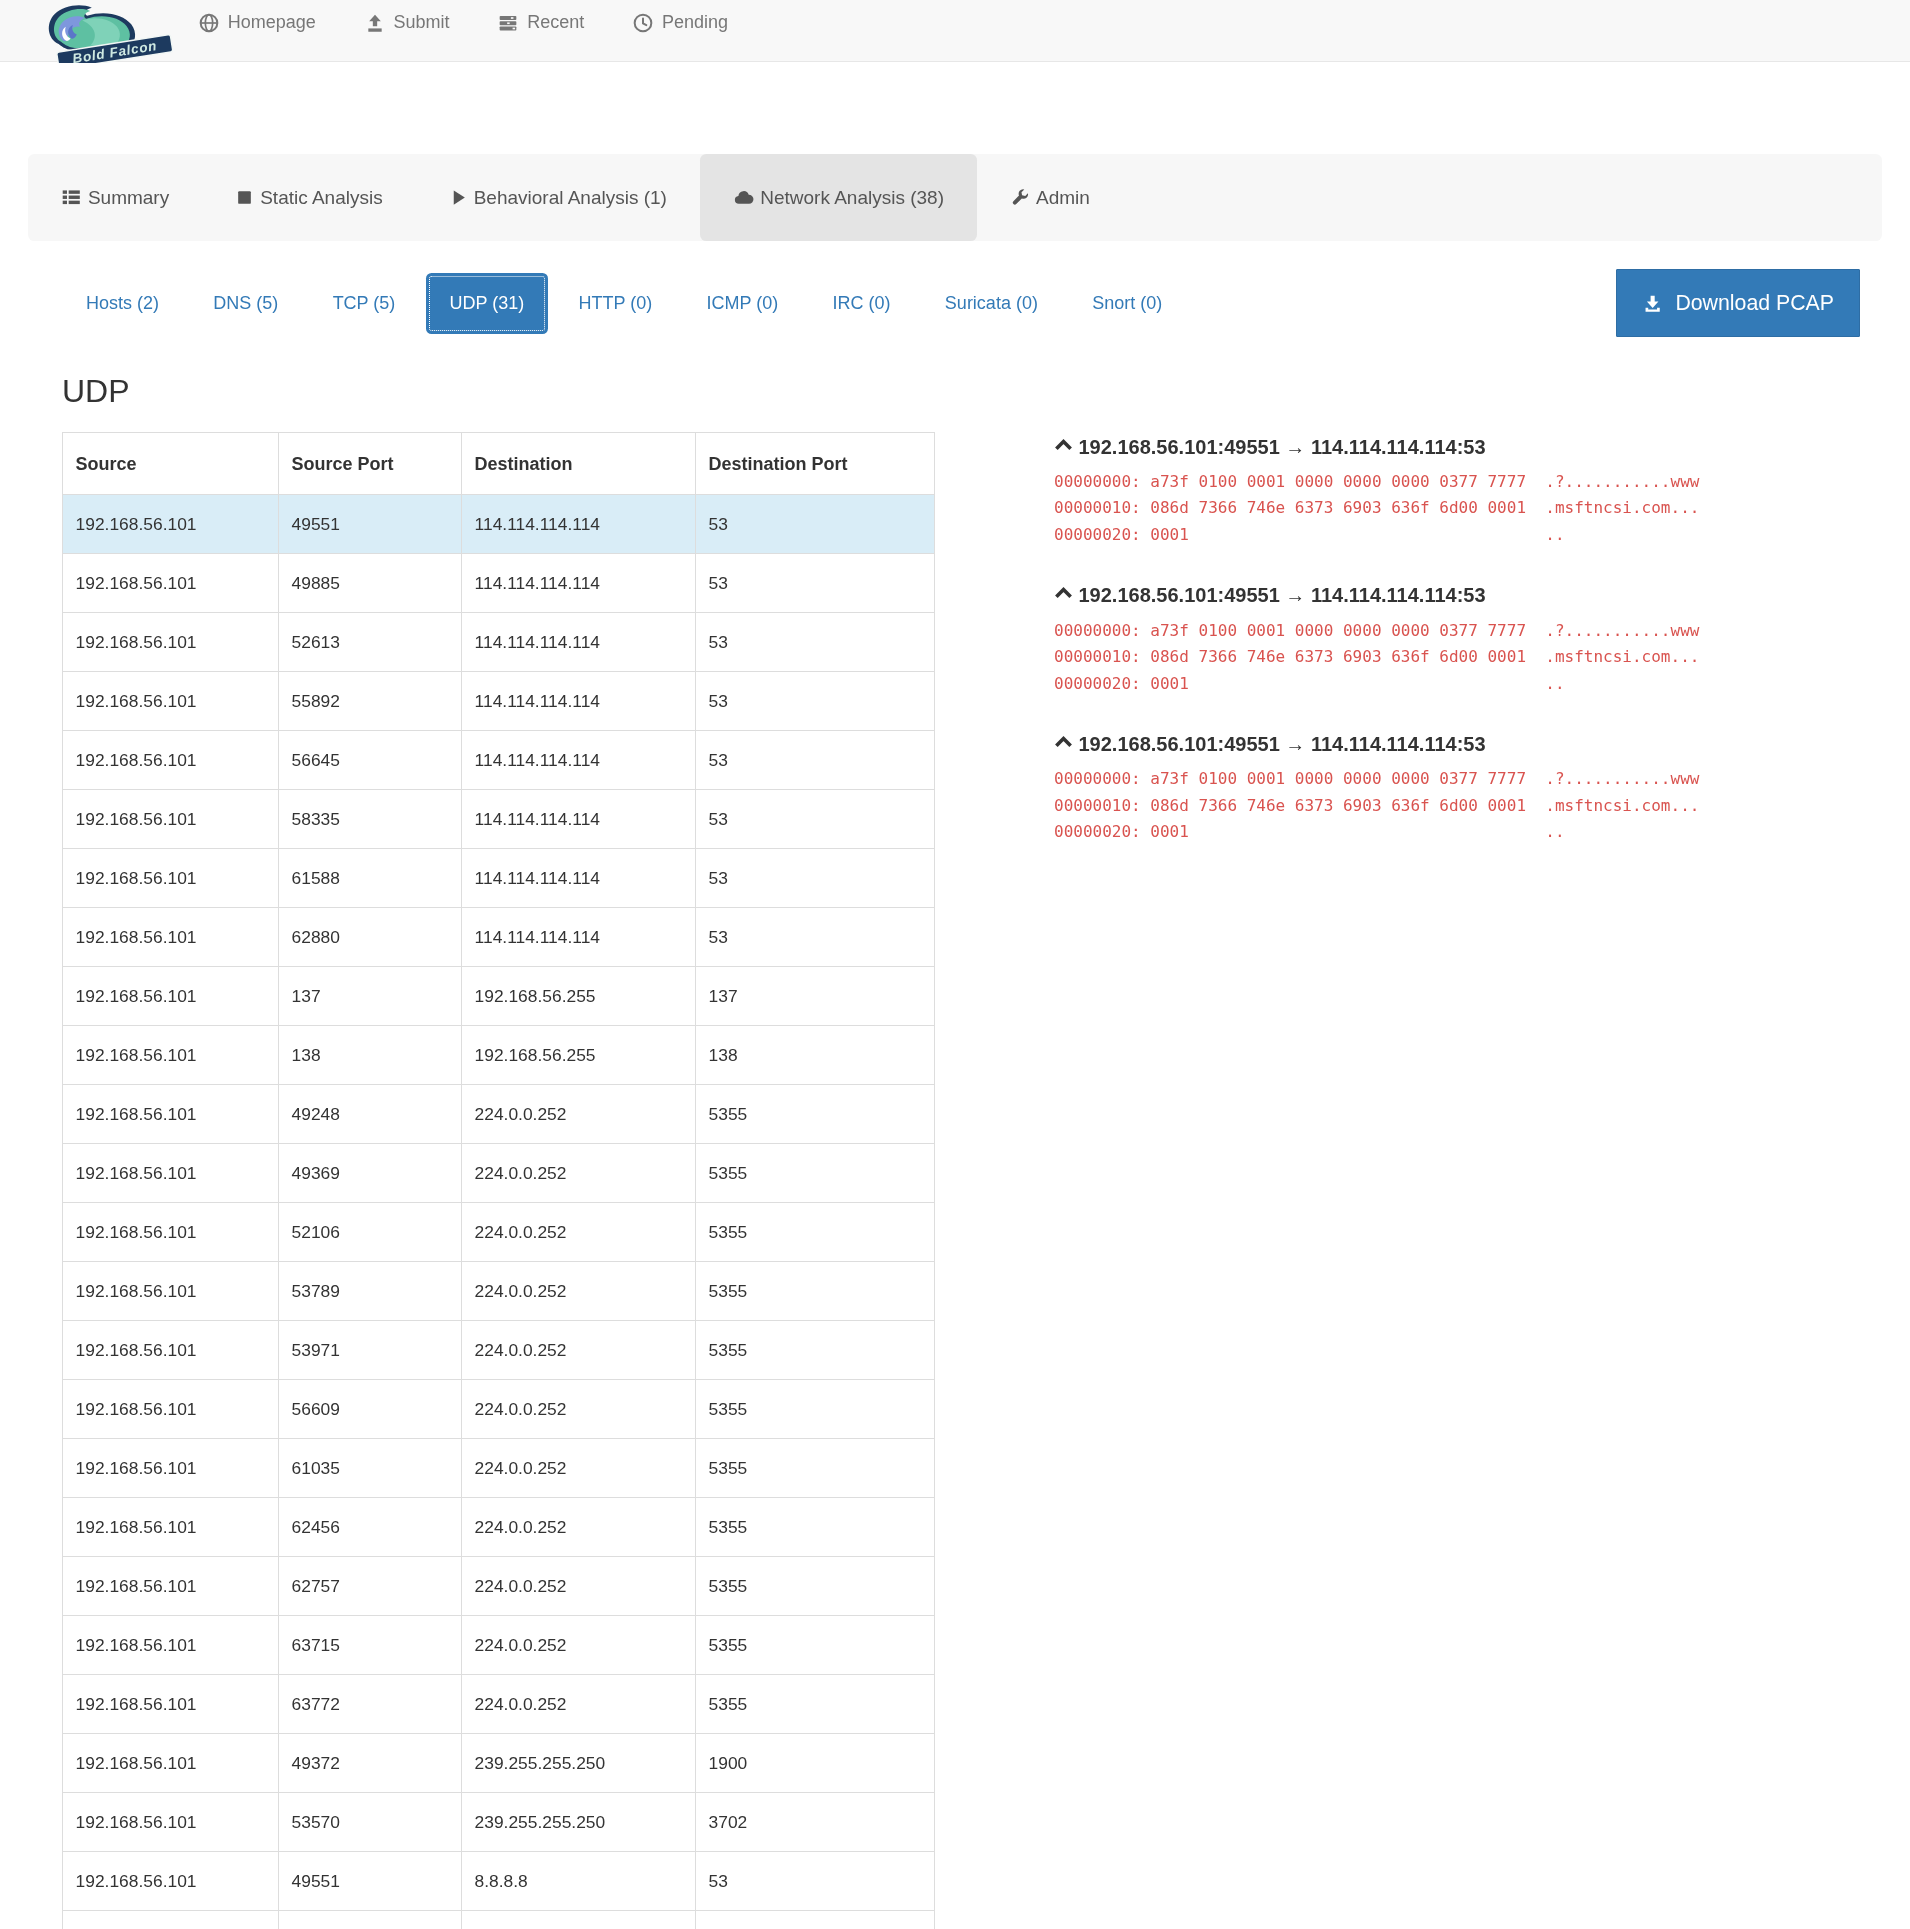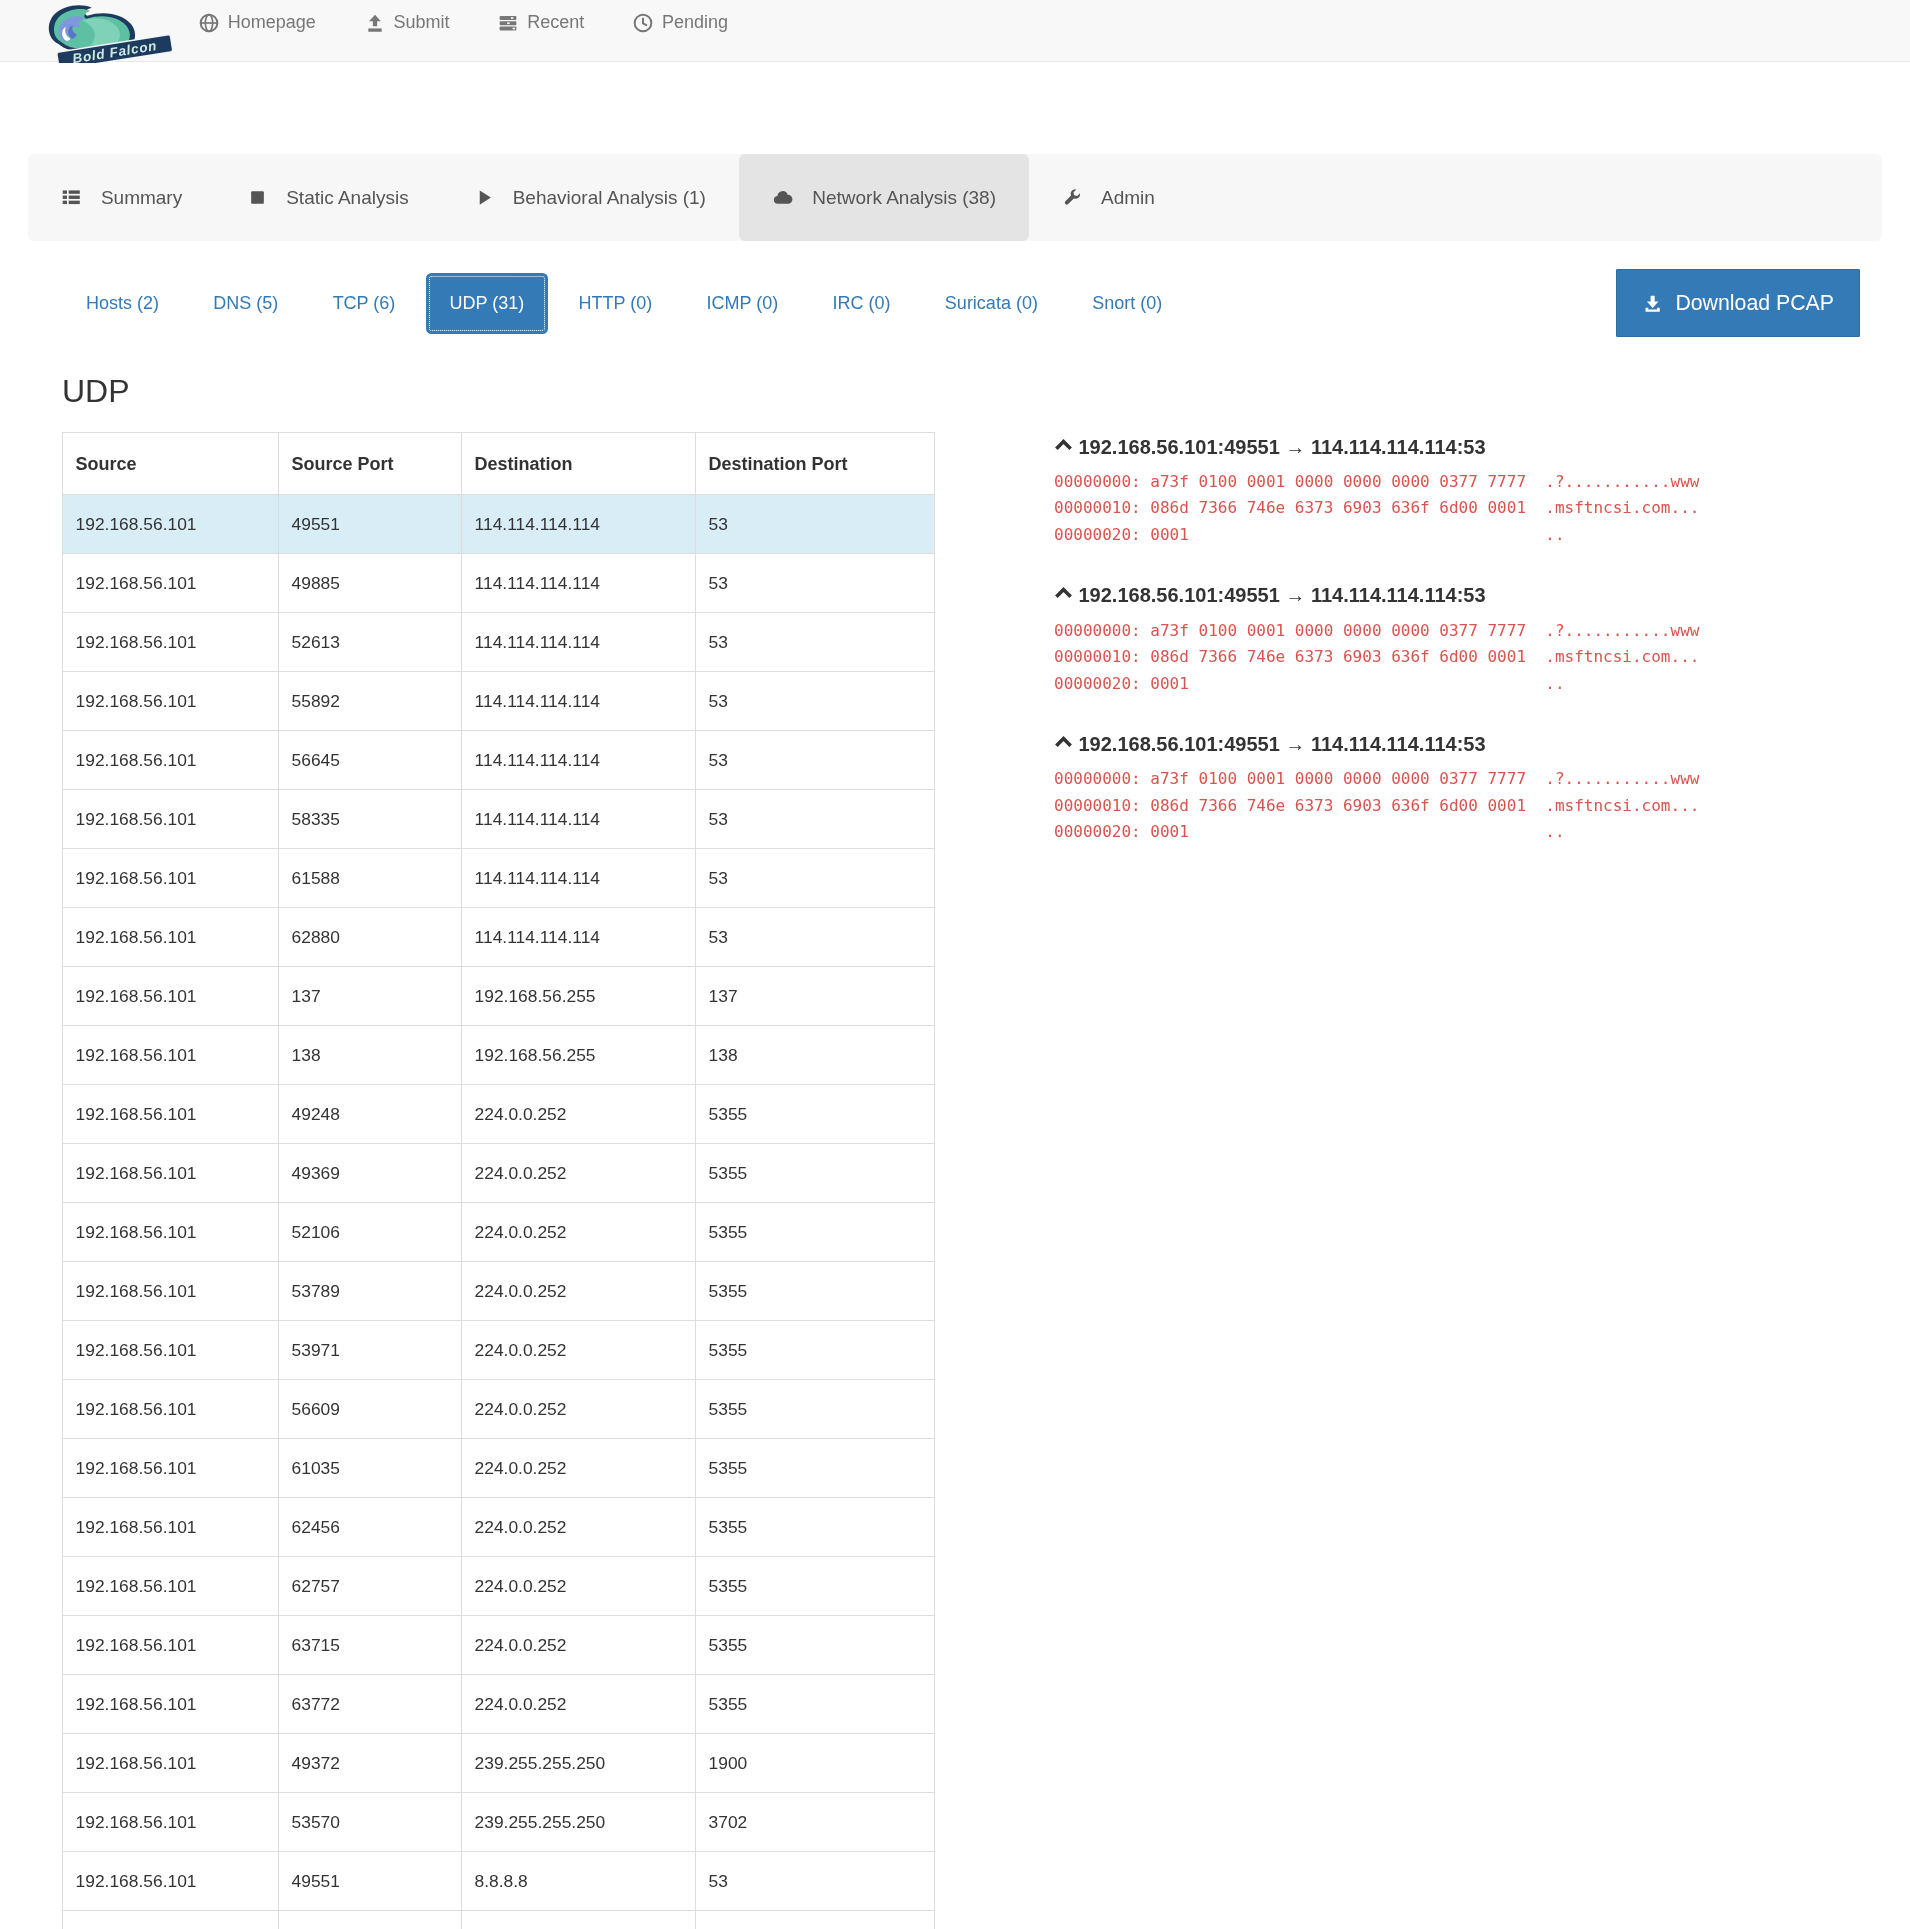--- a/index.html
+++ b/index.html
@@ -52,21 +52,21 @@
     margin-top: 92px;
     background: #f7f7f7;
     border-radius: 6.3px;
     display: flex;
     height: 87px;
     overflow: hidden;
   }
   .tab {
     display: flex;
     align-items: center;
-    gap: 19px;
+    gap: 6px;
     padding: 0 33px;
     font-size: 19px;
     color: #555;
     cursor: pointer;
     white-space: nowrap;
   }
   .tab.active { background: #e4e4e4; border-radius: 6.3px; }
 
   
   .content { padding: 0 50px 0 62px; }
@@ -261,21 +261,21 @@
       </svg>
       <span>Admin</span>
     </div>
   </div>
 </div>
 
 <div class="content">
   <div class="subnav">
     <div class="pill">Hosts (2)</div>
     <div class="pill">DNS (5)</div>
-    <div class="pill">TCP (6)</div>
+    <div class="pill">TCP (5)</div>
     <div class="pill active">UDP (31)</div>
     <div class="pill">HTTP (0)</div>
     <div class="pill">ICMP (0)</div>
     <div class="pill">IRC (0)</div>
     <div class="pill">Suricata (0)</div>
     <div class="pill">Snort (0)</div>
 
     <button class="btn-download">
       <svg width="21.3" height="21.3" viewBox="0 0 24 24">
         <path d="M12 17 L5.5 9.5 L9.7 9.5 L9.7 3 L14.3 3 L14.3 9.5 L18.5 9.5 z" fill="#fff"></path>

